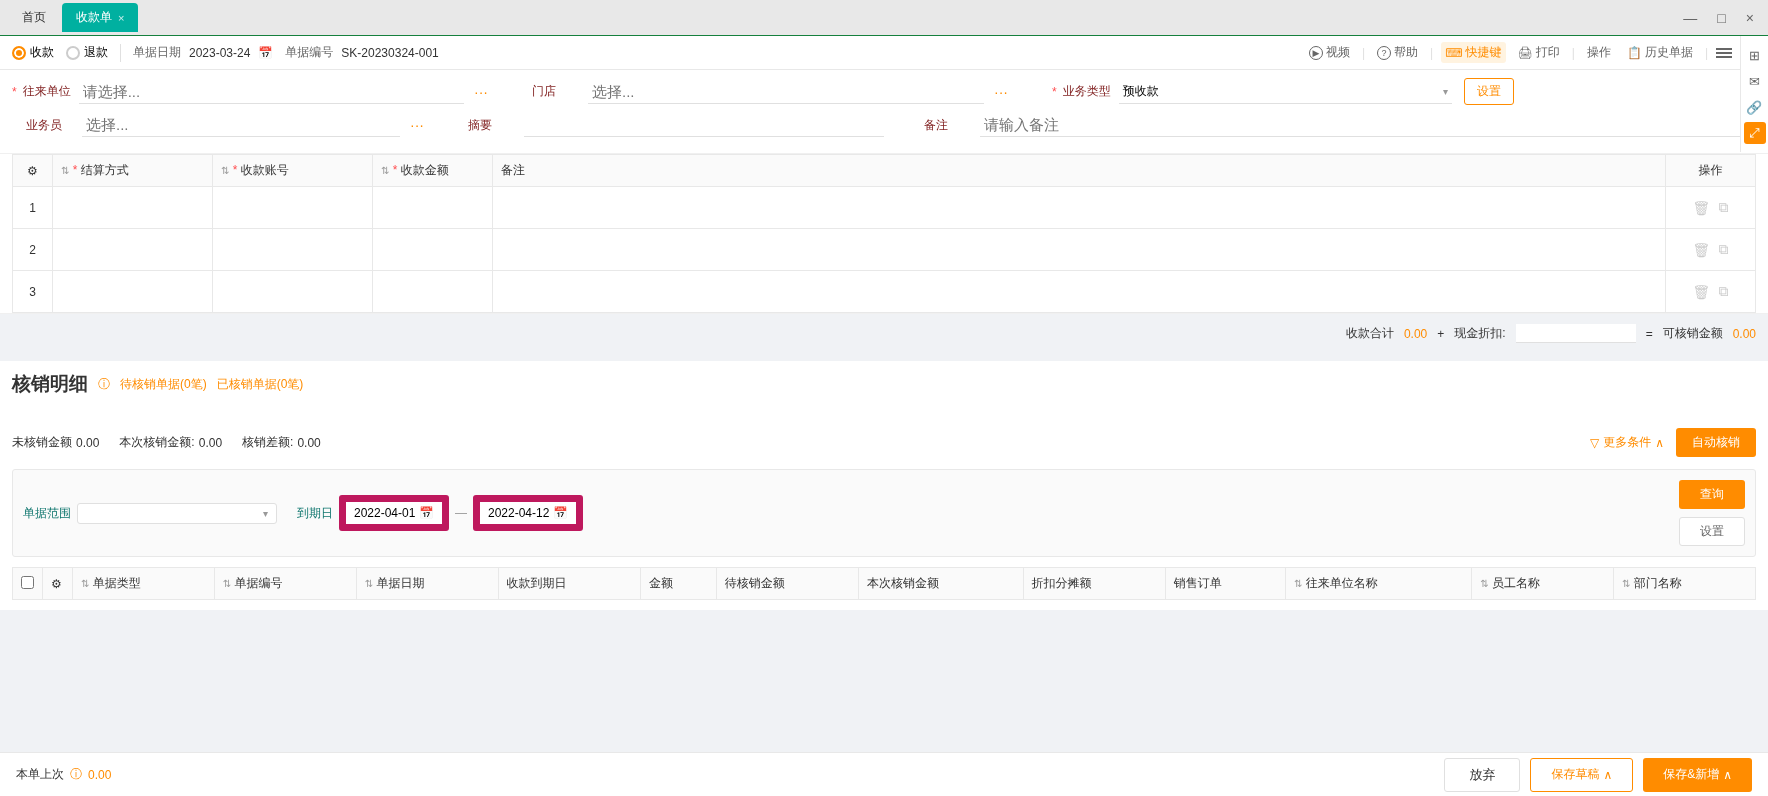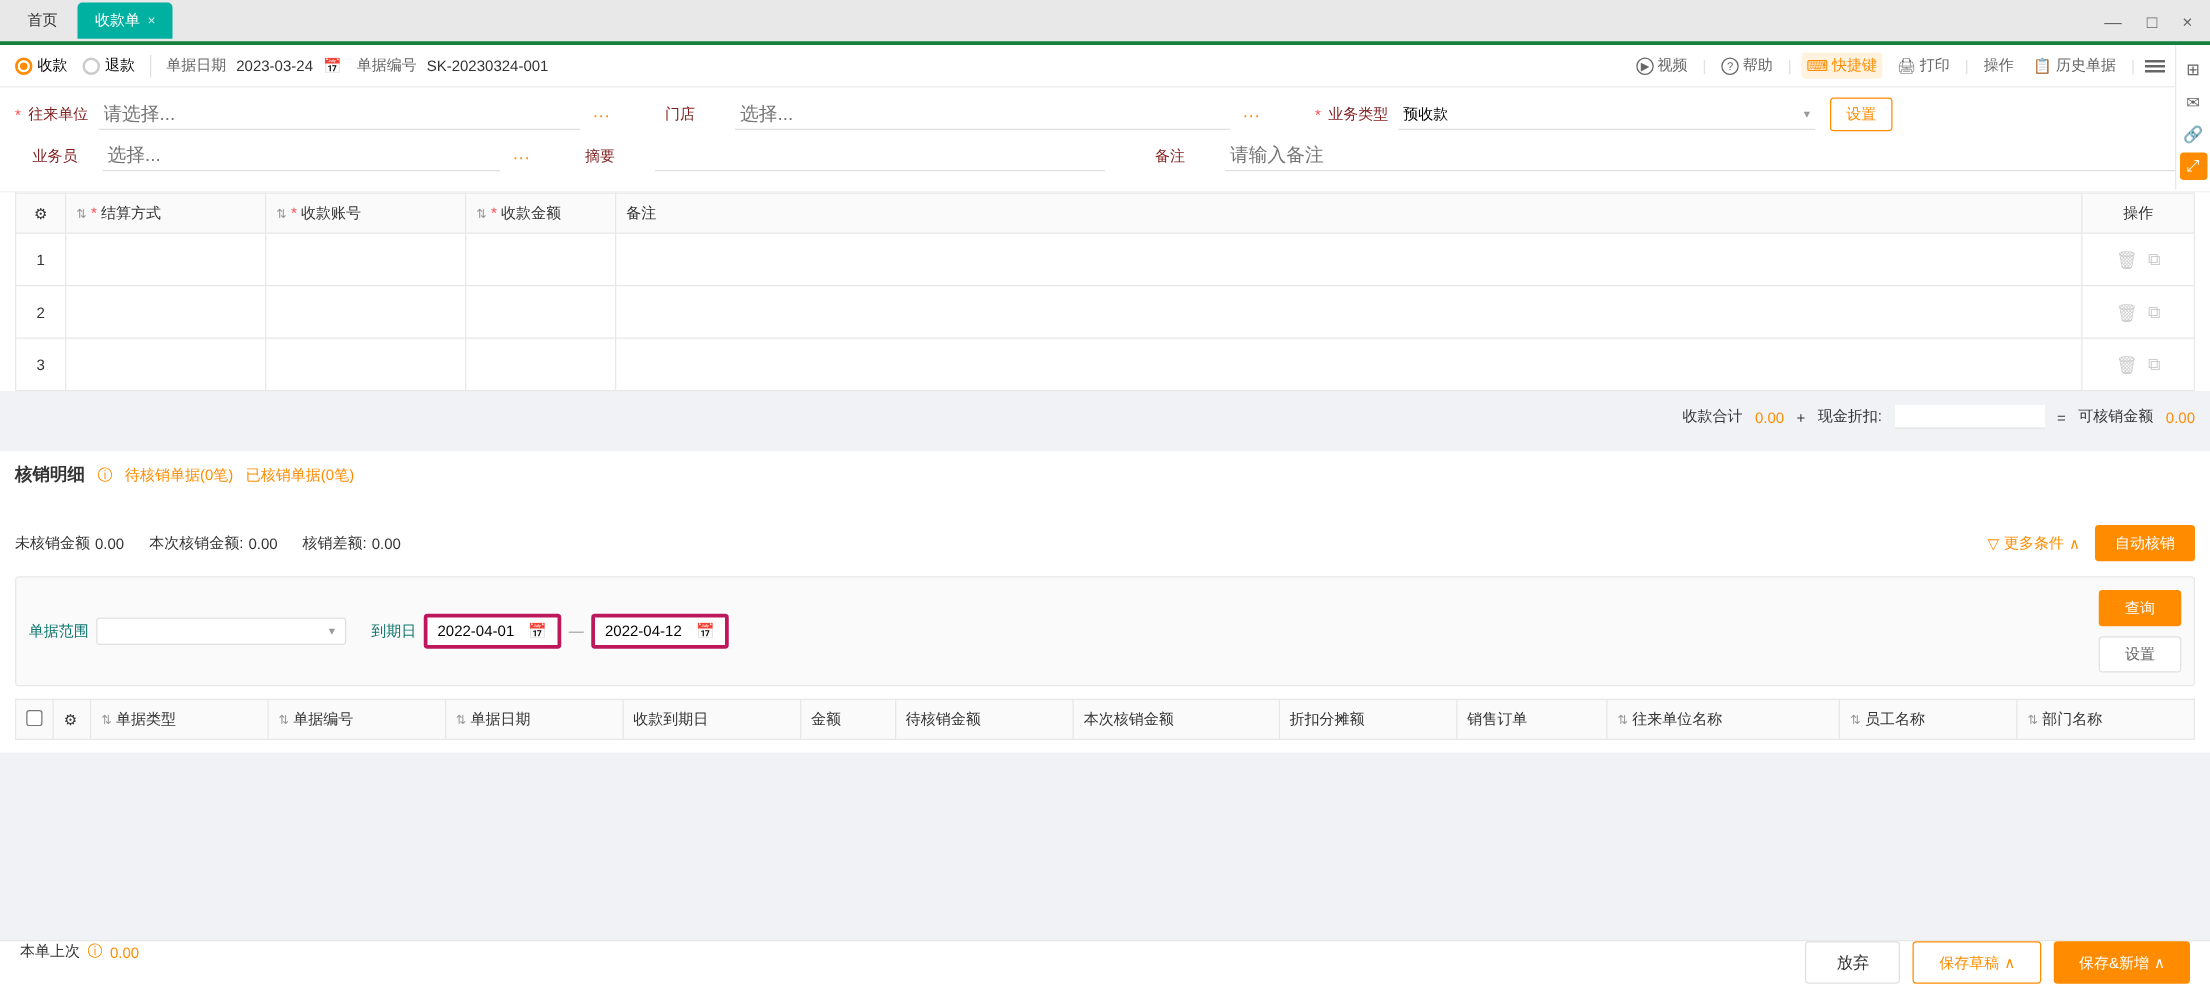--- a/index.html
+++ b/index.html
@@ -1,21 +1,21 @@
 <!DOCTYPE html>
 <html><head>
   <meta charset="utf-8">
   <style>
     * { box-sizing: border-box; margin: 0; padding: 0; font-family: 'Microsoft YaHei', Arial, sans-serif; font-size: 12px; }
     body { background: #f0f2f5; width: 1768px; min-height: 796px; overflow: hidden; }
 
     
     .tab-bar {
       display: flex; align-items: center; background: #e8e8e8; height: 36px;
-      border-bottom: 3px solid #15803d; padding: 0 8px; gap: 2px; justify-content: space-between;
+      border-bottom: 1px solid #15803d; padding: 0 8px; gap: 2px; justify-content: space-between;
     }
     .tab-item {
       padding: 6px 14px; cursor: pointer; font-size: 13px; border-radius: 4px 4px 0 0;
       display: flex; align-items: center; gap: 6px;
     }
     .tab-item.active { background: #00b0a0; color: #fff; }
     .tab-item.home { background: transparent; color: #333; }
     .tab-close { font-size: 11px; cursor: pointer; color: rgba(255,255,255,0.8); }
     .tab-bar-right { margin-left: auto; display: flex; align-items: center; gap: 8px; }
     .win-btn { cursor: pointer; font-size: 14px; color: #666; padding: 2px 6px; }
@@ -93,21 +93,21 @@
       border: none; border-bottom: 1px solid #e0e0e0; width: 120px; outline: none;
       text-align: right; padding: 2px 4px;
     }
 
     
     .section-sep { height: 8px; background: #f0f2f5; }
 
     
     .writeoff-section { padding: 10px 12px; background: #fff; }
     .writeoff-header { display: flex; align-items: center; gap: 10px; margin-bottom: 10px; }
-    .writeoff-title { font-size: 14px; font-weight: 600; color: #333; text-align: right; }
+    .writeoff-title { font-size: 19px; font-weight: 600; color: #333; text-align: right; }
     .info-icon { color: #ff8c00; cursor: pointer; font-size: 12px; }
     .tab-link { color: #ff8c00; cursor: pointer; font-size: 12px; }
     .writeoff-stats { display: flex; align-items: center; gap: 20px; margin-bottom: 12px; margin-top: 31px; }
     .stat-item { display: flex; align-items: center; gap: 4px; color: #333; }
     .stat-value { color: #333; }
     .filter-row { display: flex; align-items: center; justify-content: flex-end; gap: 12px; margin-bottom: 10px; }
     .filter-btn { display: flex; align-items: center; gap: 4px; color: #ff8c00; cursor: pointer; }
     .auto-btn {
       background: #ff8c00; color: #fff; border: none; padding: 6px 16px;
       border-radius: 3px; cursor: pointer; font-size: 12px;
@@ -120,21 +120,21 @@
     }
     .query-field { display: flex; align-items: center; gap: 6px; }
     .query-label { color: #0f766e; white-space: nowrap; }
     .query-select {
       display: flex; align-items: center; border: 1px solid #e0e0e0; border-radius: 3px;
       padding: 4px 8px; width: 200px; justify-content: space-between; cursor: pointer;
       background: #fff;
     }
     .query-date { display: flex; align-items: center; gap: 6px; }
     .date-input {
-      border: 3px solid #be185d; border-radius: 3px; padding: 4px 8px;
+      border: 7px solid #be185d; border-radius: 3px; padding: 4px 8px;
       width: 110px; display: flex; align-items: center; justify-content: space-between;
       cursor: pointer; background: #fff;
     }
     .date-sep { color: #999; }
     .cal-icon { color: #ff8c00; cursor: pointer; }
     .query-actions { margin-left: auto; display: flex; gap: 8px; flex-direction: column; }
     .query-btn {
       background: #ff8c00; color: #fff; border: none; padding: 6px 20px;
       border-radius: 3px; cursor: pointer; font-size: 12px;
     }
@@ -148,21 +148,21 @@
     .bottom-table th {
       background: #fafafa; border: 1px solid #e8e8e8; padding: 7px 8px;
       text-align: left; color: #333; font-weight: 500; white-space: nowrap; font-size: 12px;
     }
     .bottom-table .th-checkbox { width: 30px; text-align: center; }
 
     
     .bottom-bar {
       position: fixed; bottom: 0; left: 0; right: 0; height: 44px;
       background: #fff; border-top: 1px solid #e8e8e8;
-      display: flex; align-items: flex-start; padding: 0 16px; gap: 12px;
+      display: flex; align-items: center; padding: 0 16px; gap: 12px;
     }
     .bottom-info { display: flex; align-items: center; gap: 6px; color: #333; }
     .bottom-value { color: #ff8c00; }
     .bottom-actions { margin-left: auto; display: flex; gap: 10px; }
     .btn-discard {
       background: #fff; border: 1px solid #e0e0e0; color: #333; padding: 7px 24px;
       border-radius: 3px; cursor: pointer; font-size: 13px;
     }
     .btn-draft {
       background: #fff; border: 1px solid #ff8c00; color: #ff8c00; padding: 7px 20px;

